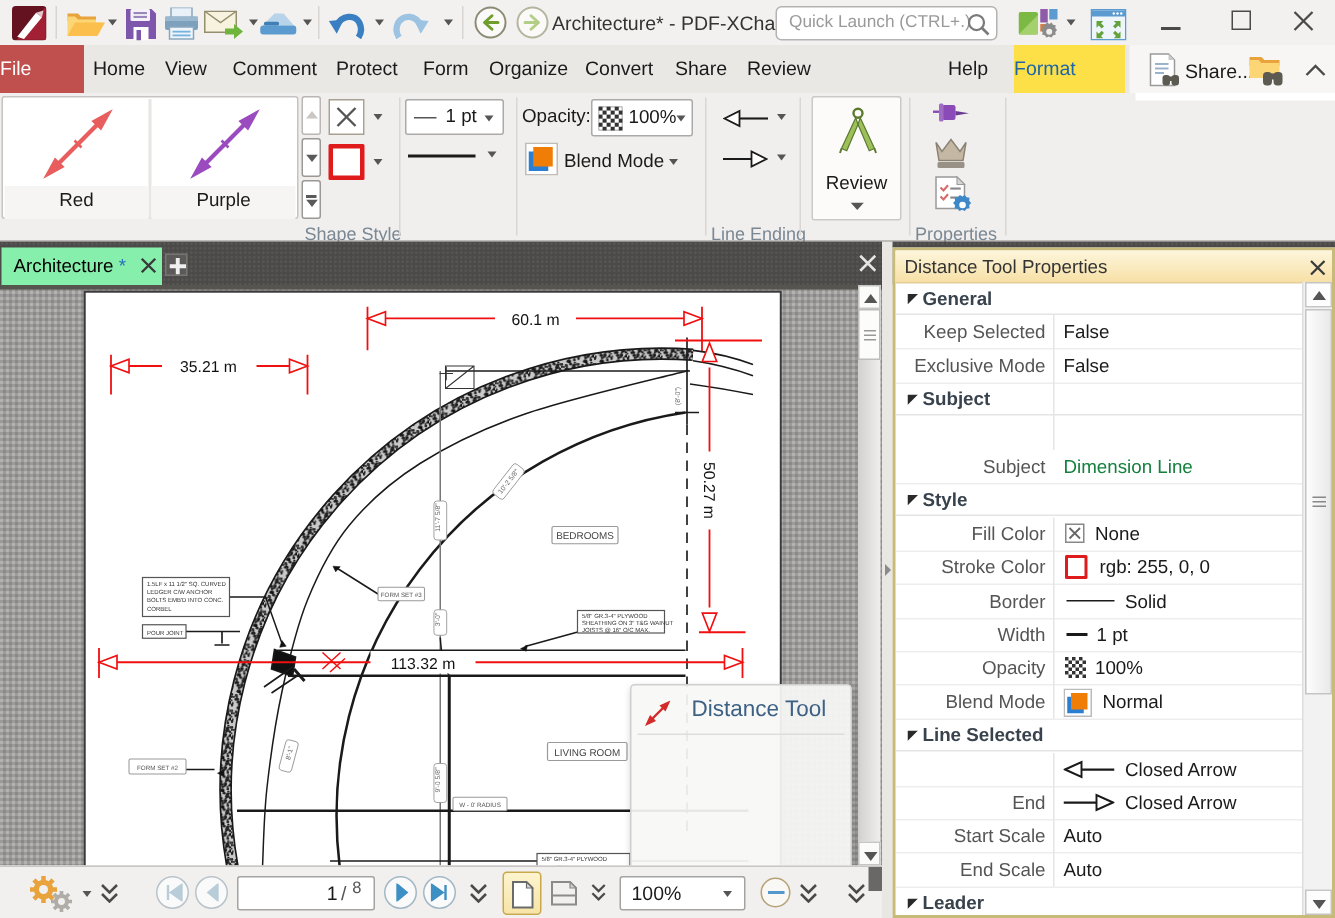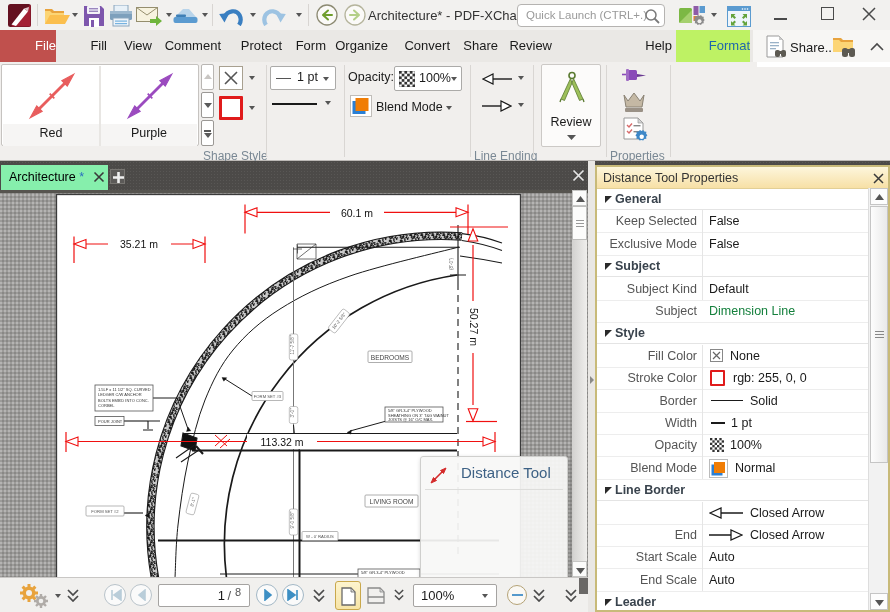--- a/index.html
+++ b/index.html
@@ -6,23 +6,23 @@
 html,body { width:890px; height:612px; overflow:hidden; }
 body { font-family:"Liberation Sans", sans-serif; }
 #app { position:relative; width:890px; height:612px; background:#f1efed; }
 .abs { position:absolute; }
 
 #titlebar { position:absolute; left:0; top:0; width:890px; height:30px; background:#f2f1ef; }
 .vsep { position:absolute; top:4px; width:1px; height:22px; background:#d8d5d2; }
 .dd { position:absolute; width:0; height:0; border-left:3.5px solid transparent; border-right:3.5px solid transparent; border-top:4px solid #555; }
 
 #tabrow { position:absolute; left:0; top:30px; width:890px; height:32px; background:#eae8e5; }
-.rtab { position:absolute; top:0; height:32px; line-height:31px; font-size:13px; color:#1a1a1a; text-align:right; }
+.rtab { position:absolute; top:0; height:32px; line-height:31px; font-size:13px; color:#1a1a1a; text-align:left; }
 #filetab { left:0; width:56px; background:#c0504d; color:#fff; }
-#fmttab { background:#bef264; color:#1e66ab; }
+#fmttab { background:#fde047; color:#1e66ab; }
 #findarea { position:absolute; left:753px; top:30px; width:137px; height:37px; background:#f7f6f4; }
 
 #ribbon { position:absolute; left:0; top:62px; width:890px; height:99px; background:#f1efed; border-bottom:1px solid #bdbab7; }
 .rsep { position:absolute; top:3px; width:1px; height:92px; background:#d9d6d3; }
 .glabel { position:absolute; top:87px; font-size:12px; color:#7a8894; white-space:nowrap; }
 .btnbox { position:absolute; background:#fff; border:1px solid #abaaa8; border-radius:2px; }
 
 #doctabs { position:absolute; left:0; top:161px; width:890px; height:29px; background:#4c4a48; }
 #dtab { position:absolute; left:1px; top:4px; width:107px; height:25px; background:#86efac; font-size:12.5px; line-height:24px; }
 
@@ -151,21 +151,21 @@
     </svg>
 
     <div class="abs" style="left:774px;top:18px;width:13px;height:1.6px;background:#4a4a4a"></div>
     <div class="abs" style="left:821px;top:7px;width:13px;height:13px;border:1.4px solid #4a4a4a"></div>
     <svg class="abs" style="left:862px;top:7px" width="14" height="14" viewBox="0 0 14 14">
       <path d="M1 1 L13 13 M13 1 L1 13" stroke="#4a4a4a" stroke-width="1.5"></path>
     </svg>
   </div>
   <div id="tabrow">
     <div class="rtab" id="filetab">File</div>
-    <div class="rtab" style="left:62px;width:45px">Fill</div>
+    <div class="rtab" style="left:62px;width:45px">Home</div>
     <div class="rtab" style="left:110px;width:42px">View</div>
     <div class="rtab" style="left:155px;width:66px">Comment</div>
     <div class="rtab" style="left:224px;width:58px">Protect</div>
     <div class="rtab" style="left:282px;width:44px">Form</div>
     <div class="rtab" style="left:326px;width:62px">Organize</div>
     <div class="rtab" style="left:390px;width:60px">Convert</div>
     <div class="rtab" style="left:450px;width:48px">Share</div>
     <div class="rtab" style="left:498px;width:54px">Review</div>
     <div class="rtab" style="left:632px;width:40px">Help</div>
     <div class="rtab" id="fmttab" style="left:676px;width:74px">Format</div>
@@ -666,24 +666,20 @@
           <div class="plabel">Keep Selected</div>
           <div class="pval">False</div>
         </div>
       <div class="prow" style="top:44.8px">
           <div class="plabel">Exclusive Mode</div>
           <div class="pval">False</div>
         </div>
       <div class="phead" style="top:67.2px"><svg class="abs" style="left:8px;top:8px" width="7" height="7">
             <path d="M0 0 L7 0 L0 7 Z" fill="#2a2a2a"></path>
           </svg><span style="padding-left:18px">Subject</span></div>
-      <div class="prow" style="top:89.6px">
-          <div class="plabel">Subject Kind</div>
-          <div class="pval">Default</div>
-        </div>
       <div class="prow" style="top:112px">
           <div class="plabel">Subject</div>
           <div class="pval" style="color:#15803d">Dimension Line</div>
         </div>
       <div class="phead" style="top:134.4px"><svg class="abs" style="left:8px;top:8px" width="7" height="7">
             <path d="M0 0 L7 0 L0 7 Z" fill="#2a2a2a"></path>
           </svg><span style="padding-left:18px">Style</span></div>
       <div class="prow" style="top:156.8px">
           <div class="plabel">Fill Color</div>
         <div class="abs" style="left:113px;top:4px;width:13px;height:13px;border:1px solid #888"><svg width="11" height="11" viewBox="0 0 11 11">
@@ -737,21 +733,21 @@
           <div class="plabel">Blend Mode</div>
         <svg class="abs" style="left:112px;top:2px" width="19" height="19" viewBox="0 0 19 19">
             <rect x="0.5" y="0.5" width="18" height="18" fill="#fff" stroke="#bbb"></rect>
             <rect x="2.5" y="5.5" width="11" height="11" fill="#2a7fd4"></rect>
             <rect x="5" y="3" width="11" height="11" fill="#f07d05"></rect>
           </svg>
         <div class="pval" style="left:138px">Normal</div>
         </div>
       <div class="phead" style="top:291.2px"><svg class="abs" style="left:8px;top:8px" width="7" height="7">
             <path d="M0 0 L7 0 L0 7 Z" fill="#2a2a2a"></path>
-          </svg><span style="padding-left:18px">Line Border</span></div>
+          </svg><span style="padding-left:18px">Line Selected</span></div>
       <div class="prow" style="top:313.6px">
         <svg class="abs" style="left:112px;top:4px" width="34" height="14" viewBox="0 0 34 14">
             <line x1="10" y1="7" x2="34" y2="7" stroke="#1a1a1a" stroke-width="1.5"></line>
             <path d="M1 7 L12 2 L12 12 Z" fill="#fff" stroke="#1a1a1a" stroke-width="1.3"></path>
           </svg>
         <div class="pval" style="left:153px">Closed Arrow</div>
         </div>
       <div class="prow" style="top:336px">
           <div class="plabel">End</div>
         <svg class="abs" style="left:112px;top:4px" width="34" height="14" viewBox="0 0 34 14">

